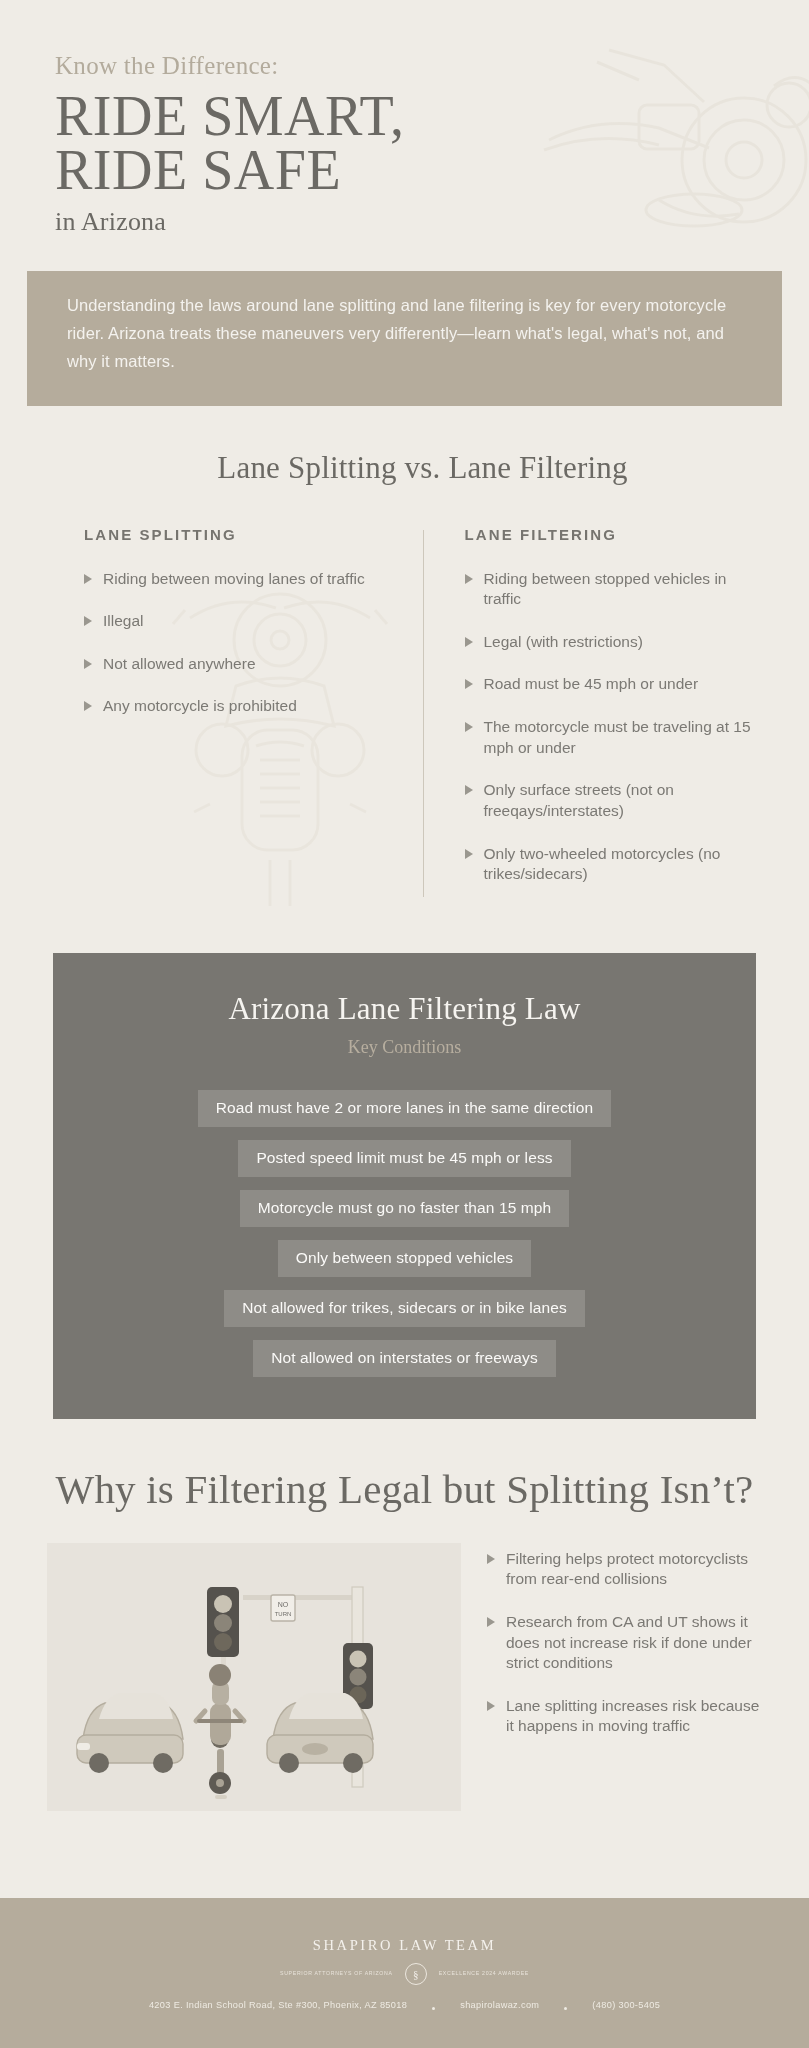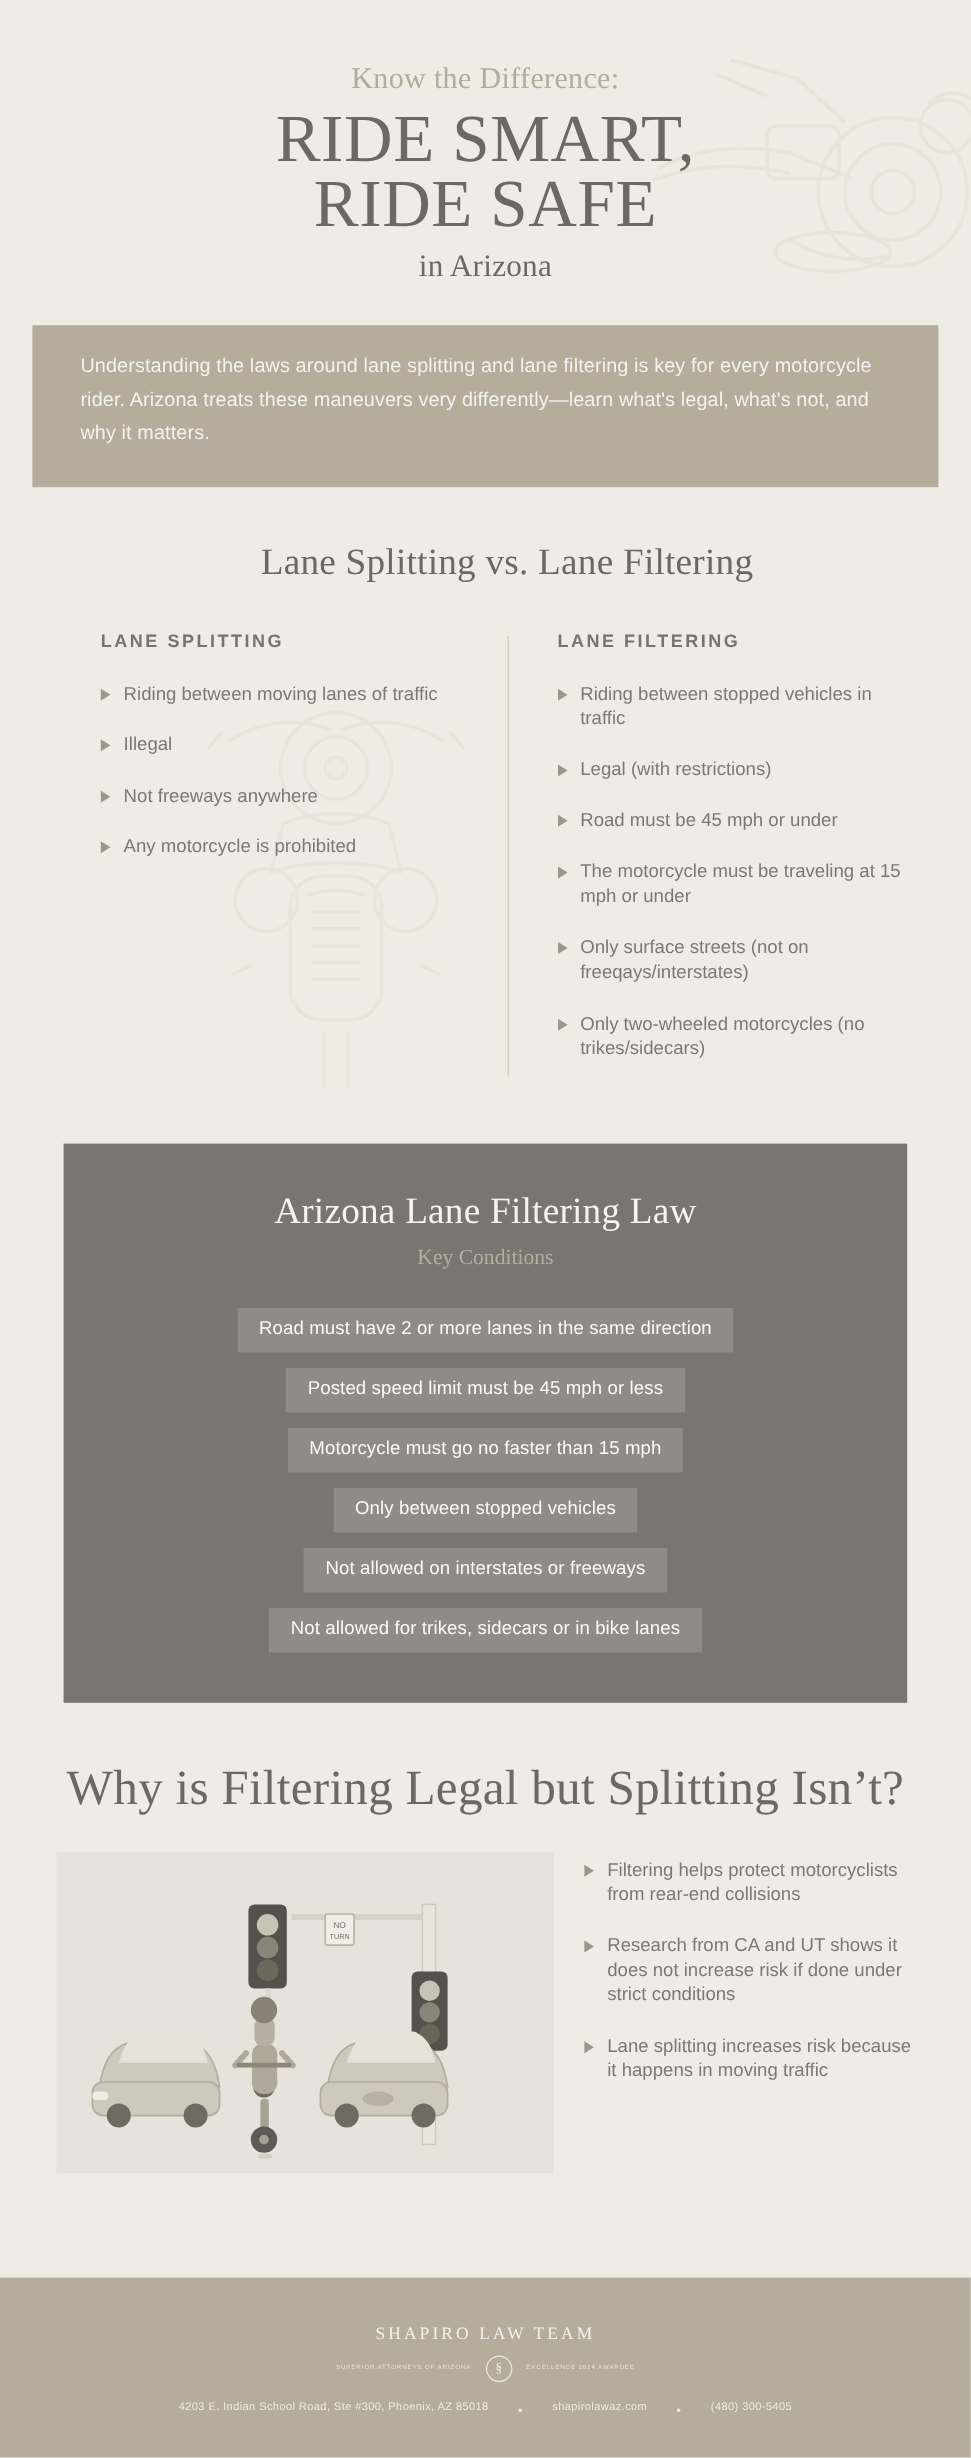--- a/index.html
+++ b/index.html
@@ -11,21 +11,21 @@
     position:relative; overflow:hidden;
   }
   .page { width:809px; height:2048px; position:relative; background:#efece6; }
 
   
   .wm { position:absolute; opacity:.5; pointer-events:none; }
   .wm-top { right:-10px; top:10px; width:330px; height:270px; }
   .wm-mid { left:130px; top:560px; width:300px; height:360px; }
 
   
-  .header { padding:52px 55px 0 55px; position:relative; z-index:2;text-align:center; }
+  .header { padding:52px 55px 0 55px; position:relative; z-index:2; }
   .eyebrow {
     font-family:"Liberation Serif", serif;
     font-size:25px; color:#b3ab9c; letter-spacing:.3px; margin-bottom:10px;
   }
   .title {
     font-family:"Liberation Serif", serif;
     font-size:56px; line-height:.96; color:#6b6964;
     letter-spacing:.5px; font-weight:400;
   }
   .subtitle {
@@ -195,21 +195,21 @@
           <li>
               <span class="tri"></span>
               <span>Riding between moving lanes of traffic</span>
             </li>
           <li>
               <span class="tri"></span>
               <span>Illegal</span>
             </li>
           <li>
               <span class="tri"></span>
-              <span>Not freeways anywhere</span>
+              <span>Not allowed anywhere</span>
             </li>
           <li>
               <span class="tri"></span>
               <span>Any motorcycle is prohibited</span>
             </li>
         </ul>
       </div>
 
       <div class="col right">
         <div class="col-head">LANE FILTERING</div>
@@ -244,22 +244,22 @@
   </div>
 
   <div class="lawcard">
     <h2>Arizona Lane Filtering Law</h2>
     <h3>Key Conditions</h3>
     <div class="pills">
       <div class="pill">Road must have 2 or more lanes in the same direction</div>
       <div class="pill">Posted speed limit must be 45 mph or less</div>
       <div class="pill">Motorcycle must go no faster than 15 mph</div>
       <div class="pill">Only between stopped vehicles</div>
+      <div class="pill">Not allowed for trikes, sidecars or in bike lanes</div>
       <div class="pill">Not allowed on interstates or freeways</div>
-      <div class="pill">Not allowed for trikes, sidecars or in bike lanes</div>
     </div>
   </div>
 
   <div class="why-wrap">
     <div class="why-title">Why is Filtering Legal but Splitting Isn’t?</div>
     <div class="why-body">
 
       <div class="illus">
         <svg viewBox="0 0 414 268" width="414" height="268">
 

